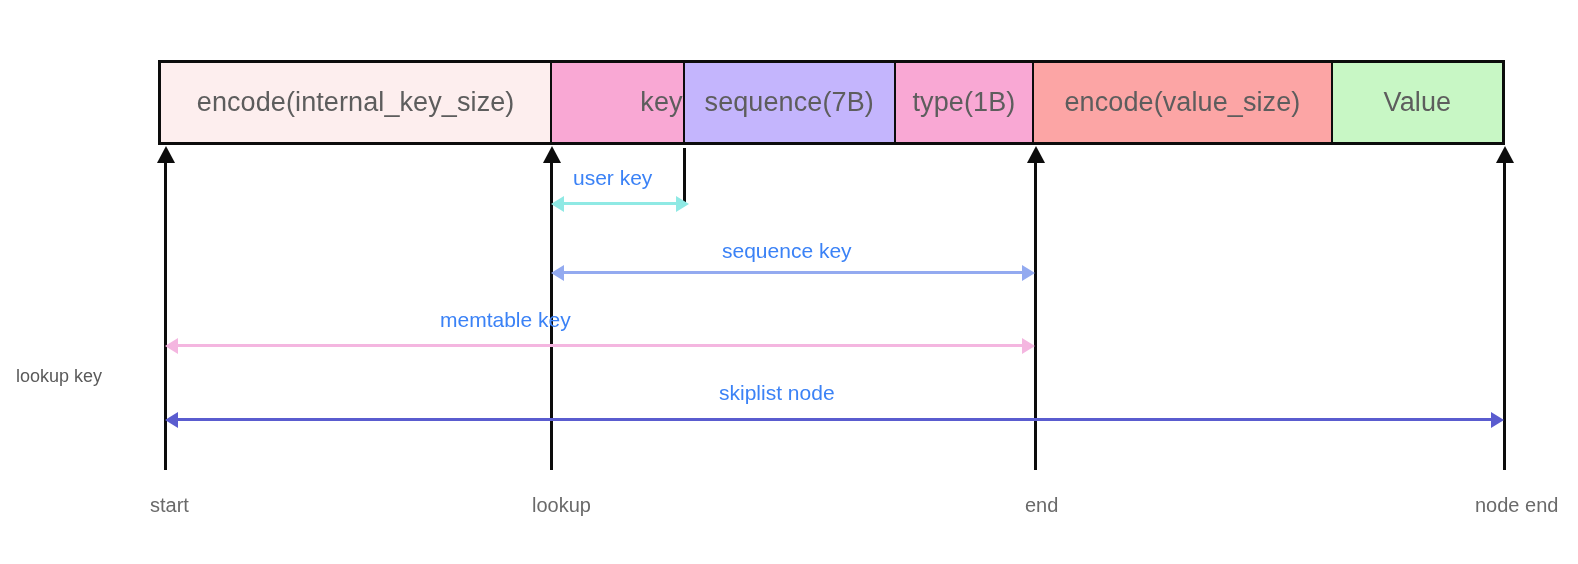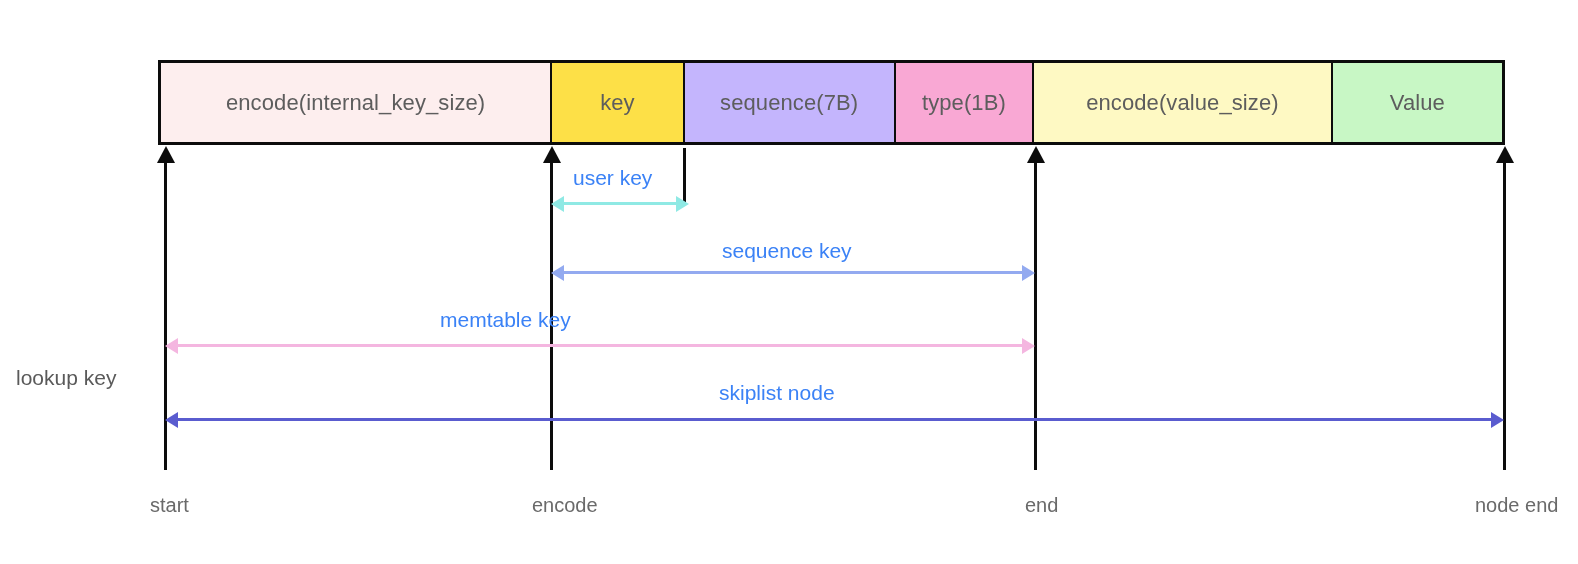--- a/index.html
+++ b/index.html
@@ -8,66 +8,66 @@
     width:1578px; height:564px; position:relative; overflow:hidden;
     color:#5a5a5a;
   }
   #stage{position:absolute; left:0; top:0; width:1578px; height:564px;}
 
   
   .bar{position:absolute; left:158px; top:60px; height:85px; width:1347px;
        display:flex; border:3px solid #0c0c0c; box-sizing:border-box;}
   .cell{display:flex; align-items:center; justify-content:center;
         border-right:2.5px solid #0c0c0c; box-sizing:border-box;
-        font-size:22px; color:#5d5d5d; letter-spacing:.1px; white-space:nowrap;}
+        font-size:27px; color:#5d5d5d; letter-spacing:.1px; white-space:nowrap;}
   .cell:last-child{border-right:none;text-align:right;}
 
   
   .vline{position:absolute; width:3px; background:#0c0c0c;}
   .shortline{position:absolute; width:3px; background:#0c0c0c;}
   .uptick{position:absolute; width:0; height:0;
           border-left:9px solid transparent; border-right:9px solid transparent;
           border-bottom:17px solid #0c0c0c;}
 
   
   .arrow{position:absolute; height:3px;}
   .arrow .shaft{position:absolute; left:10px; right:10px; top:0; height:3px;}
   .arrow .head{position:absolute; top:-6px; width:0; height:0;
                border-top:8px solid transparent; border-bottom:8px solid transparent;}
   .arrow .head.l{left:0; border-right:13px solid currentColor;}
   .arrow .head.r{right:0; border-left:13px solid currentColor;}
 
   .alabel{position:absolute; font-size:21px; color:#3b82f6; white-space:nowrap;}
-  .sidelabel{position:absolute; font-size:21px; color:#5a5a5a; white-space:nowrap;}
+  .sidelabel{position:absolute; font-size:18px; color:#5a5a5a; white-space:nowrap;}
   .axlabel{position:absolute; font-size:20px; color:#6a6a6a; white-space:nowrap;margin-left:13px;}
 
   
   .watermark{position:absolute; left:1034px; top:466px; font-size:47px;
              color:#e9e9e9; white-space:nowrap; letter-spacing:2px;
              font-family:"DejaVu Sans", sans-serif; pointer-events:none;}
 </style>
 </head>
 <body>
 
 <div id="stage">
 
   <div class="bar">
     <div class="cell" style="width:393px;background:#fdeeee;">
       <span>encode(internal_key_size)</span>
     </div>
-    <div class="cell" style="width:133px;background:#fde047;">
+    <div class="cell" style="width:133px;background:#f9a8d4;justify-content:flex-end;">
       <span>key</span>
     </div>
     <div class="cell" style="width:212px;background:#c4b5fd;">
       <span>sequence(7B)</span>
     </div>
     <div class="cell" style="width:139px;background:#f9a8d4;">
       <span>type(1B)</span>
     </div>
-    <div class="cell" style="width:300px;background:#fef9c3;">
+    <div class="cell" style="width:300px;background:#fca5a5;">
       <span>encode(value_size)</span>
     </div>
     <div class="cell" style="width:170px;background:#c8f7c5;">
       <span>Value</span>
     </div>
   </div>
 
   <div class="uptick" style="left:157px;  top:146px;"></div>
   <div class="vline" style="left:164px; top:152px; height:318px;"></div>
 
@@ -106,18 +106,18 @@
   <div class="alabel" style="left:719px; top:381px;">skiplist node</div>
   <div class="arrow" style="left:165px; top:418px; width:1339px; color:#5a5ccf;">
     <div class="head l"></div>
     <div class="shaft" style="background:#5a5ccf;"></div>
     <div class="head r"></div>
   </div>
 
   <div class="sidelabel" style="left:16px; top:366px;">lookup key</div>
 
   <div class="axlabel" style="left:137px;  top:494px;">start</div>
-  <div class="axlabel" style="left:519px;  top:494px;">encode</div>
+  <div class="axlabel" style="left:519px;  top:494px;">lookup</div>
   <div class="axlabel" style="left:1012px; top:494px;">end</div>
   <div class="axlabel" style="left:1462px; top:494px;">node end</div>
 
 
 </div>
 
 </body></html>

